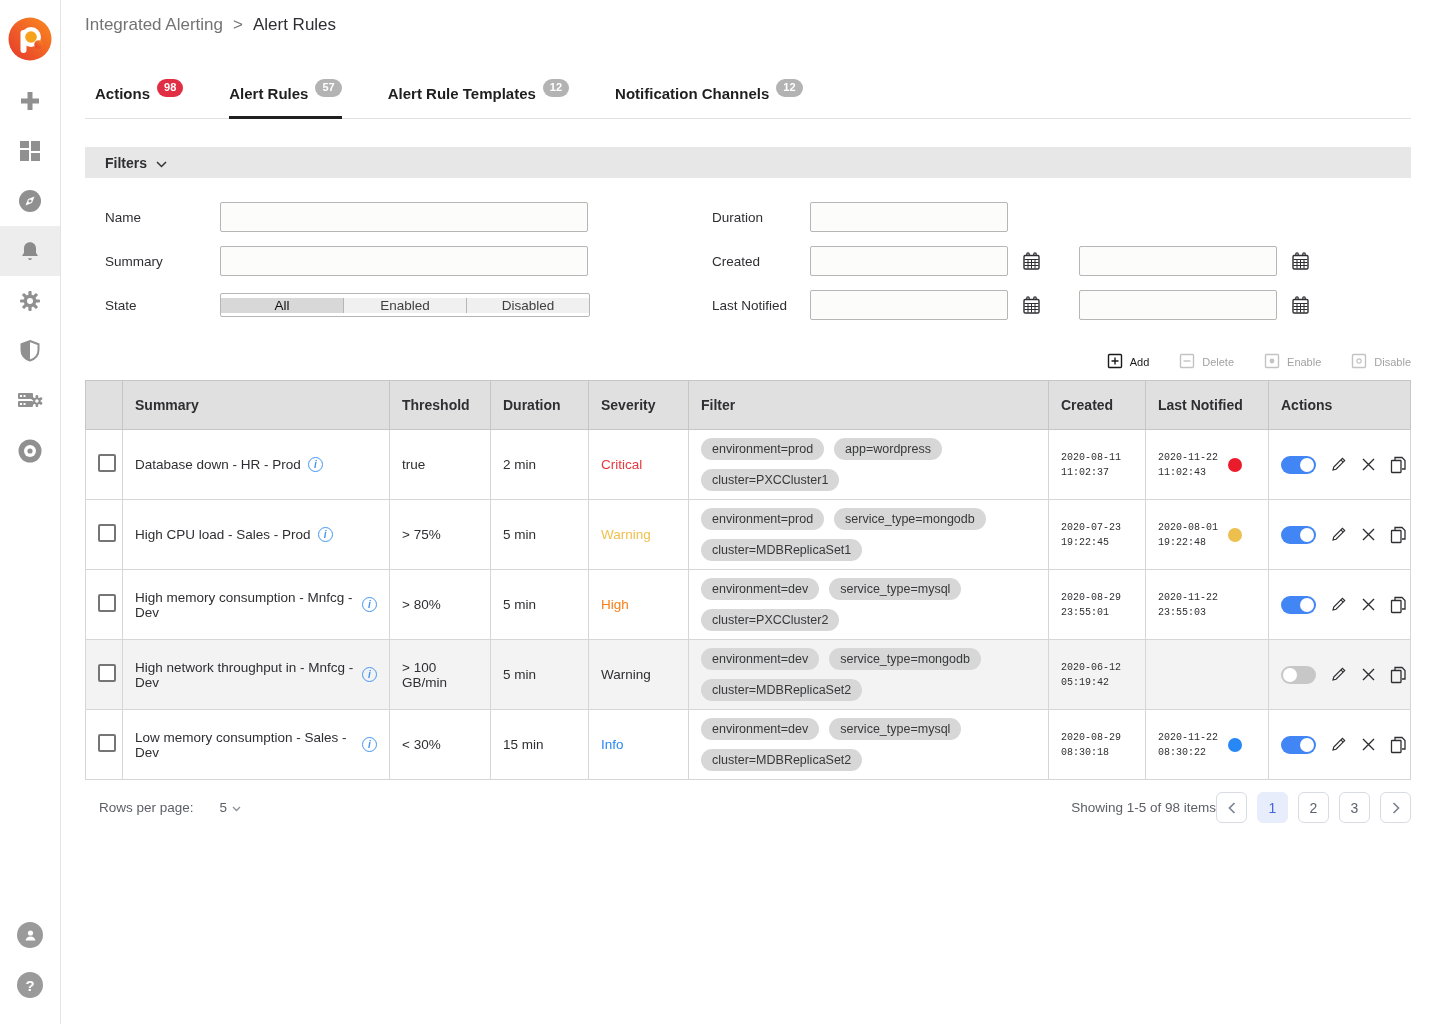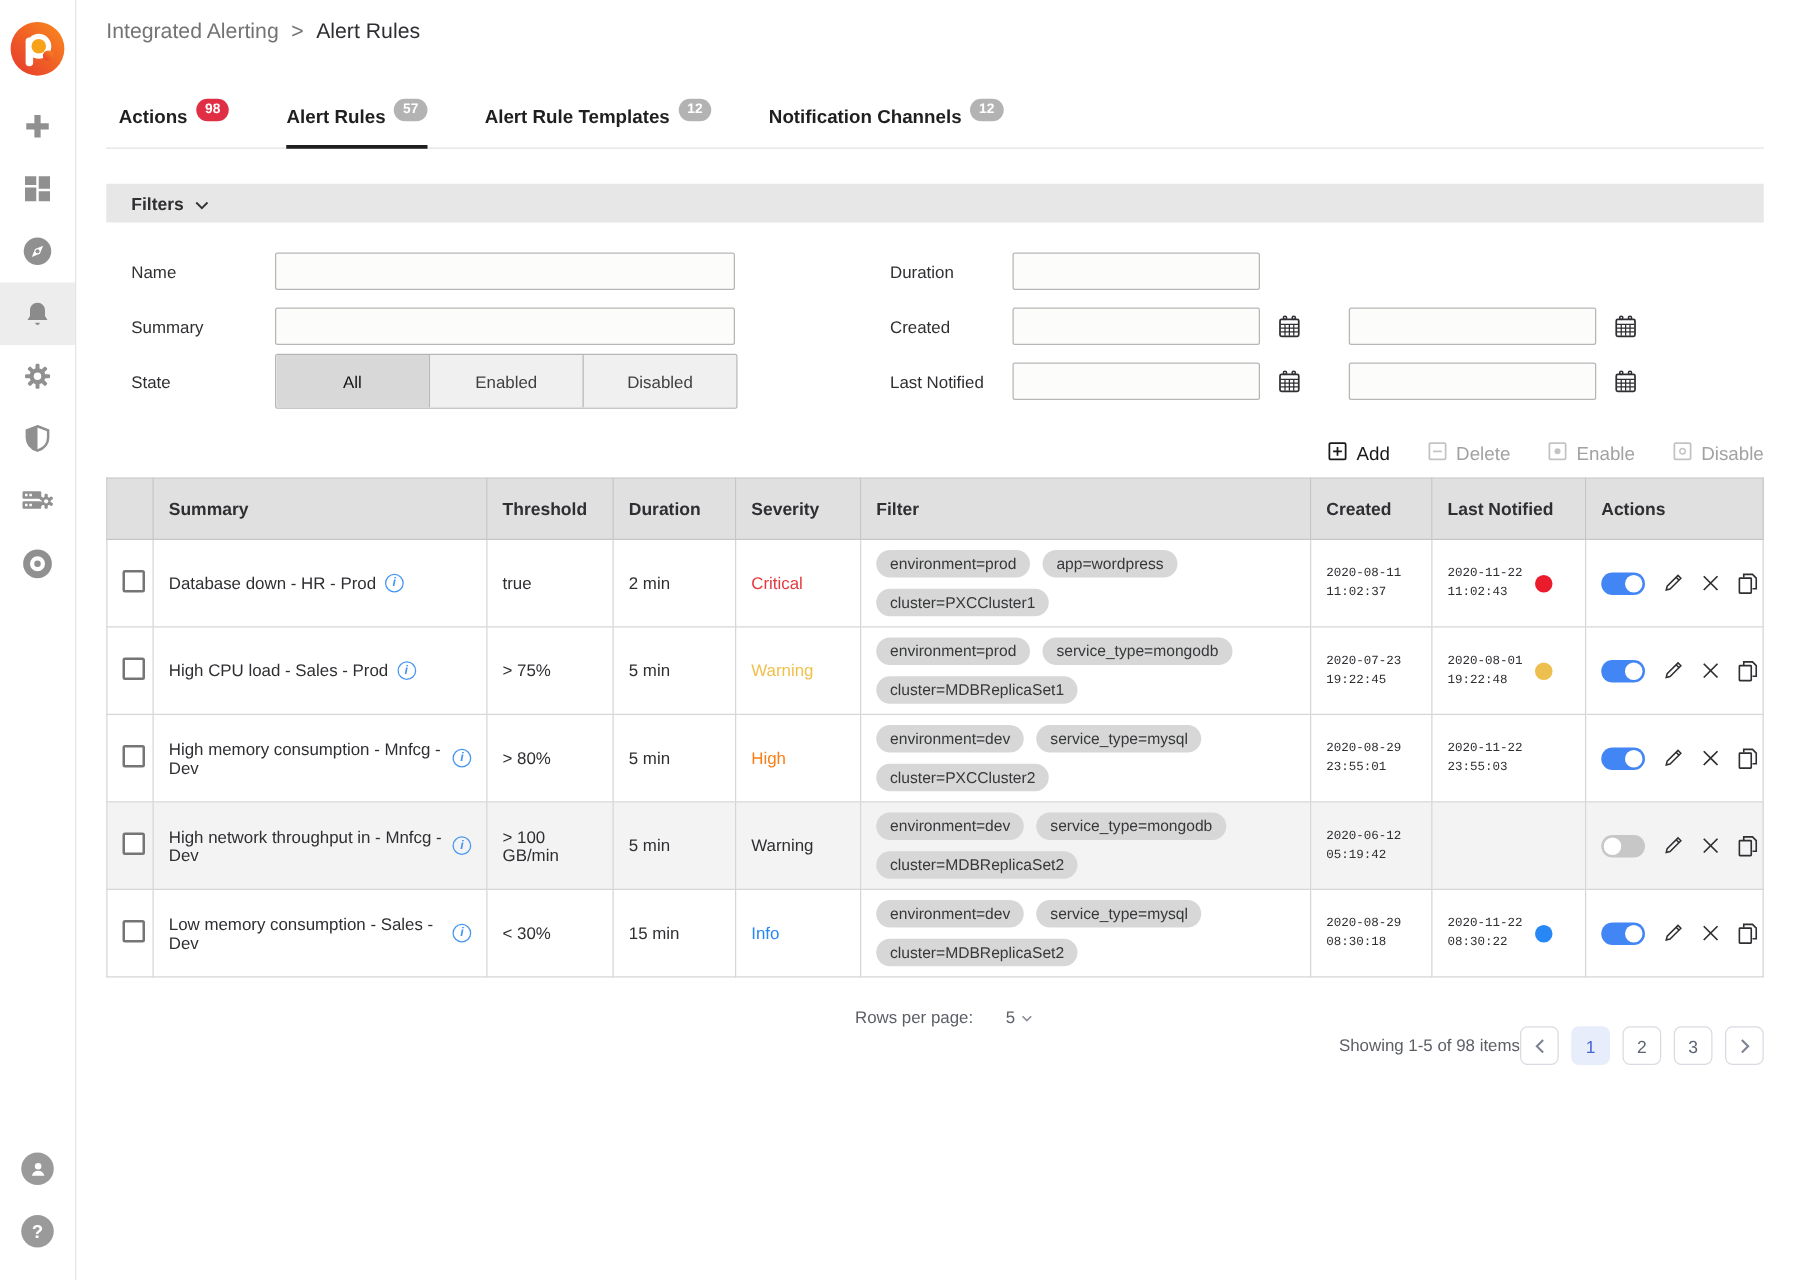--- a/index.html
+++ b/index.html
@@ -43,29 +43,29 @@
   .f-right { margin-left: 27px; }
   .field-row { display: flex; align-items: center; height: 44px; }
   .f-left .f-label { width: 115px; font-size: 13.5px; }
   .f-right .f-label { width: 98px; font-size: 13.5px; }
   .t-input { height: 30px; border: 1px solid #b6b6b6; border-radius: 2px; background: #fcfcfa;
     font: inherit; font-size: 13.5px; padding: 0 8px; color: #2f2f33; }
   .w-lg { width: 368px; }
   .w-md { width: 198px; }
   .cal-btn { margin-left: 13px; background: none; border: none; cursor: pointer; display: flex; align-items: center; }
   .date-gap { margin-left: 37px; }
-  .segmented { display: flex; width: 370px; height: 44px; border: 1px solid #b6b6b6; border-radius: 2px; overflow: hidden; }
+  .segmented { display: flex; width: 370px; height: 24px; border: 1px solid #b6b6b6; border-radius: 2px; overflow: hidden; align-items: center; }
   .seg-btn { flex: 1; display: flex; align-items: center; justify-content: center; font-size: 13.5px;
     background: #f0f0f0; color: #404040; cursor: pointer; border: none; font-family: inherit; }
   .seg-btn + .seg-btn { border-left: 1px solid #b6b6b6; }
   .seg-btn.selected { background: #d8d8d8; color: #111; font-weight: 500; }
 
   
   .toolbar { margin-top: 10px; display: flex; justify-content: flex-end; gap: 30px; align-items: center; }
-  .tool-btn { display: flex; align-items: center; gap: 7px; font-size: 15px; background: none; border: none;
+  .tool-btn { display: flex; align-items: center; gap: 7px; font-size: 11px; background: none; border: none;
     font-family: inherit; cursor: pointer; color: #1a1a1a; }
   .tool-btn.disabled { color: #a2a2a2; cursor: default; }
 
   
   table.rules { margin-top: 9px; width: 1325px; border-collapse: collapse; table-layout: fixed; }
   .rules th { background: #e0e0e0; height: 49px; text-align: left; padding: 0 12px; font-size: 14px;
     font-weight: 700; border: 1px solid #c6c6c6; }
   .rules td { height: 60px; padding: 8px 12px; font-size: 13.5px; border: 1px solid #d6d6d6; vertical-align: middle; background: #fff; }
   .rules tr.disabled td { background: #f3f3f3; }
   .cb-cell { text-align: center; }
@@ -84,21 +84,21 @@
   .actions-flex { display: flex; align-items: center; gap: 14px; }
   .toggle { width: 35px; height: 18px; border-radius: 9px; position: relative; cursor: pointer; flex-shrink: 0; }
   .toggle.on { background: #4285f4; }
   .toggle.off { background: #c7c7c7; }
   .knob { width: 14px; height: 14px; border-radius: 50%; background: #fff; position: absolute; top: 2px; }
   .toggle.on .knob { right: 2px; }
   .toggle.off .knob { left: 2px; }
   .act-icon { background: none; border: none; cursor: pointer; display: flex; align-items: center; padding: 0; }
 
   
-  .table-footer { margin-top: 24px; display: flex; align-items: center; font-size: 13.5px; color: #5c5f66; flex-direction: column; }
+  .table-footer { margin-top: 12px; display: flex; align-items: center; font-size: 13.5px; color: #5c5f66; }
   .rpp { display: flex; align-items: center; gap: 26px; padding-left: 14px; }
   .rpp-value { display: flex; align-items: center; gap: 5px; cursor: pointer; }
   .footer-right { margin-left: auto; display: flex; align-items: center; }
   .pagination { display: flex; gap: 10px; }
   .page-btn { width: 31px; height: 31px; border: 1px solid #d8dbe2; border-radius: 6px; background: #fff;
     color: #5c6370; font-size: 14px; font-family: inherit; display: flex; align-items: center; justify-content: center; cursor: pointer; }
   .page-btn.active { background: #e8edfb; color: #4565d8; border-color: #e8edfb; font-weight: 500; }
 </style>
 </head>
 <body>

